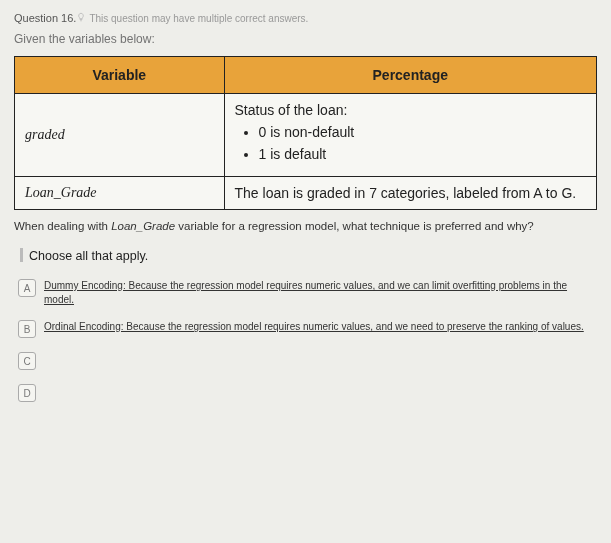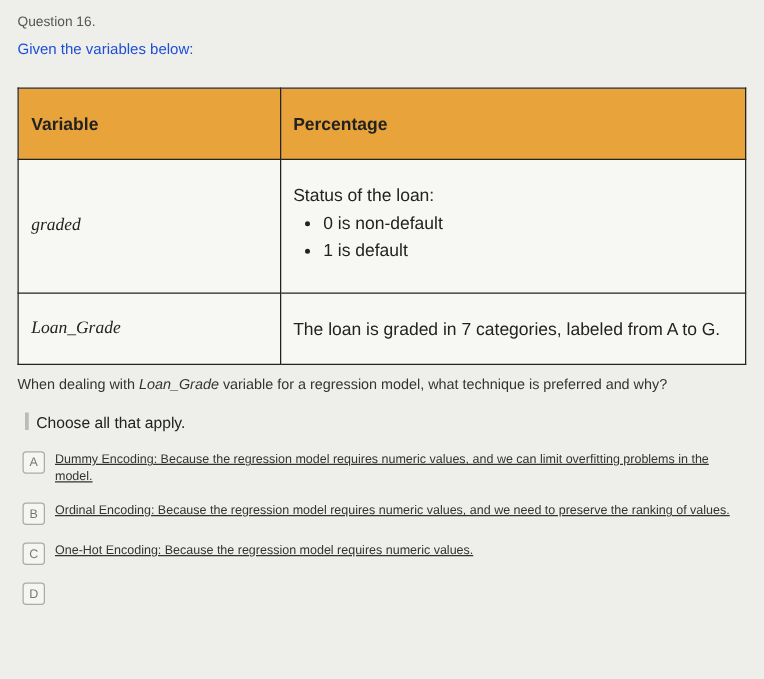--- a/index.html
+++ b/index.html
@@ -10,24 +10,24 @@
       background: #eeeeea;
       padding: 12px 14px;
       color: #222;
       overflow: hidden;
       position: relative;
     }
     .topbar { display: flex; justify-content: flex-start; align-items: center; margin-bottom: 8px; }
     .qnum { font-size: 11px; color: #555; }
     .hint { font-size: 10px; color: #999; display: flex; align-items: center; gap: 3px; }
     .hint svg { width: 10px; height: 10px; }
-    .intro { font-size: 12px; color: #1d4ed8; margin-bottom: 24px; }
+    .intro { font-size: 12px; color: #737373; margin-bottom: 10px; }
     table { border-collapse: collapse; width: 100%; background: #f7f7f3; }
-    th, td { border: 1px solid #222; padding: 20px 10px; vertical-align: top; font-size: 14px; }
-    th { background: #e8a33a; color: #222; text-align: left; font-weight: bold; }
+    th, td { border: 1px solid #222; padding: 8px 10px; vertical-align: top; font-size: 14px; }
+    th { background: #e8a33a; color: #222; text-align: center; font-weight: bold; padding: 10px; }
     th:first-child { width: 36%; }
     .varname { font-style: italic; font-family: Georgia, "Times New Roman", serif; vertical-align: middle; }
     ul.bullets { list-style: disc; padding-left: 24px; margin-top: 6px; }
     ul.bullets li { margin: 6px 0; }
     .after-table { font-size: 11.5px; color: #333; margin-top: 10px; }
     .after-table .ital { font-style: italic; }
     .choose { font-size: 12.5px; font-weight: normal; color: #222; margin: 16px 0 16px 6px; }
     .choose::before { content: ""; display: inline-block; width: 3px; height: 14px; background: #bbb; margin-right: 6px; vertical-align: -2px; }
     .opt-row { display: flex; align-items: flex-start; gap: 8px; margin: 14px 0 14px 4px; }
     .opt-box {
@@ -35,20 +35,28 @@
       display: flex; align-items: center; justify-content: center;
       font-size: 10px; color: #777; background: #f5f5f1; cursor: pointer;
     }
     .opt-text { font-size: 10px; color: #333; line-height: 1.35; text-decoration: underline; }
   </style>
 </head>
 <body>
 
 <div class="topbar">
   <div class="qnum">Question 16.</div>
+  <div class="hint">
+    <span>
+      <svg viewBox="0 0 24 24" fill="none" stroke="#bbb" stroke-width="2">
+          <path d="M9 18h6M10 21h4M12 3a6 6 0 0 0-4 10c1 1 1 2 1 3h6c0-1 0-2 1-3a6 6 0 0 0-4-10z"></path>
+        </svg>
+    </span>
+    <span>This question may have multiple correct answers.</span>
+  </div>
 </div>
 
 <div class="intro">Given the variables below:</div>
 
 <table>
   <thead>
     <tr>
       <th>Variable</th>
       <th>Percentage</th>
     </tr>
@@ -80,17 +88,16 @@
 <div class="opt-row">
   <div class="opt-box">A</div>
   <div class="opt-text">Dummy Encoding: Because the regression model requires numeric values, and we can limit overfitting problems in the model.</div>
 </div>
 <div class="opt-row">
   <div class="opt-box">B</div>
   <div class="opt-text">Ordinal Encoding: Because the regression model requires numeric values, and we need to preserve the ranking of values.</div>
 </div>
 <div class="opt-row">
   <div class="opt-box">C</div>
-  <div class="opt-text">One-Hot Encoding: Because the regression model requires numeric values.</div>
 </div>
 <div class="opt-row">
   <div class="opt-box">D</div>
 </div>
 
 </body></html>

